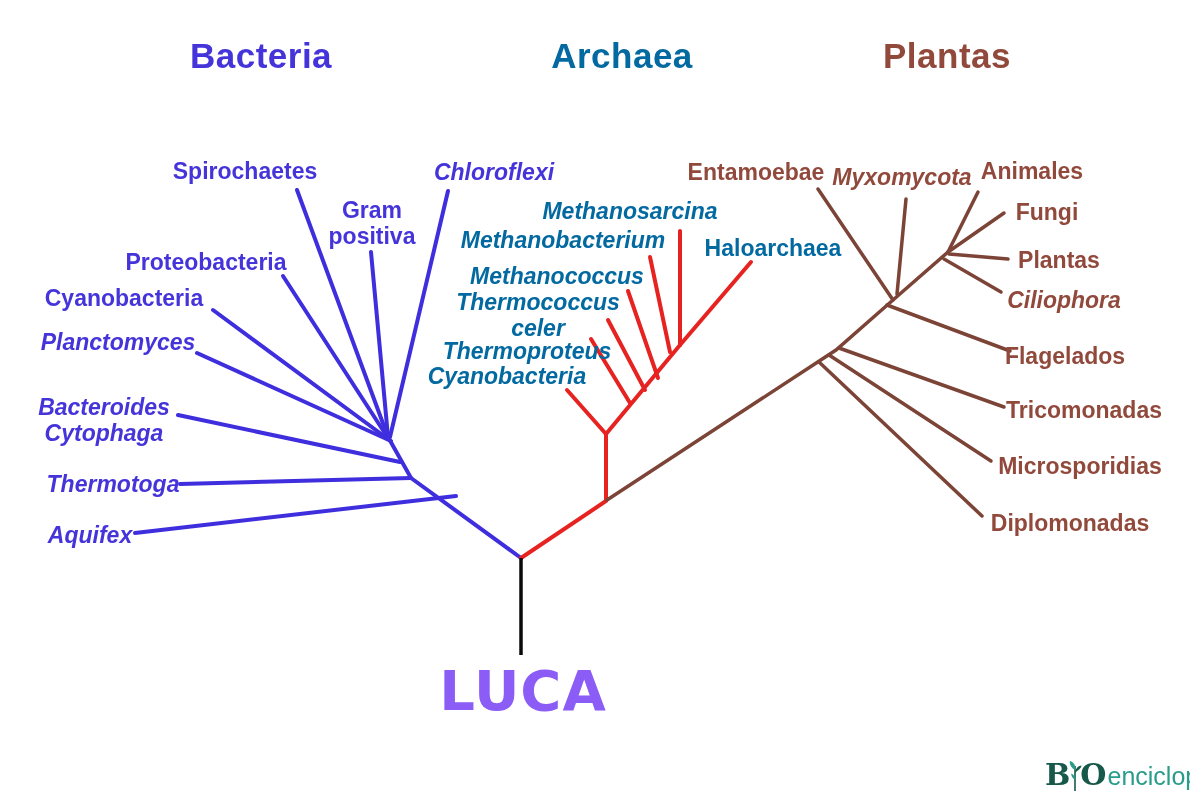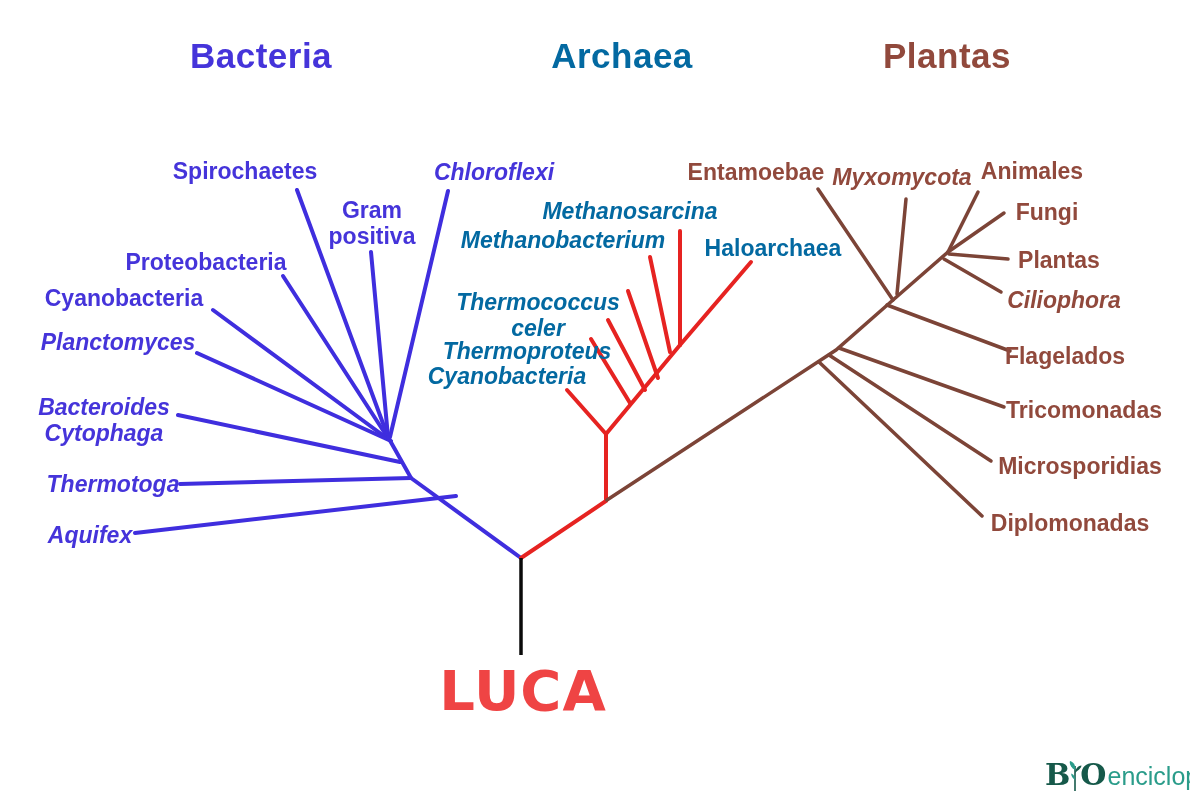--- a/index.html
+++ b/index.html
@@ -17,21 +17,21 @@
   .blue{color:#4534da;}
   .red{color:#0369a1;}
   .brown{color:#91493c;}
   .domain-title{
     position:absolute;transform:translate(-50%,-50%);
     font-size:35px;font-weight:bold;letter-spacing:.5px;
   }
   .luca-title{
     position:absolute;transform:translate(-50%,-50%);
     font-family:"DejaVu Sans","Liberation Sans",sans-serif;
-    font-size:56px;font-weight:800;color:#ef4444;letter-spacing:1px;
+    font-size:56px;font-weight:800;color:#8b5cf6;letter-spacing:1px;
   }
   .luca-subtitle{
     position:absolute;transform:translate(-50%,-50%);
     font-family:"DejaVu Sans","Liberation Sans",sans-serif;
     font-size:32px;font-weight:bold;color:#0a0a0a;white-space:nowrap;
   }
   .logo{
     position:absolute;left:1045px;top:760px;display:flex;align-items:baseline;
   }
   .logo .big{font-family:"DejaVu Serif","Liberation Serif",serif;
@@ -95,20 +95,21 @@
   <div class="lbl blue" style="left:206px;top:263px;">Proteobacteria</div>
   <div class="lbl blue" style="left:124px;top:299px;">Cyanobacteria</div>
   <div class="lbl blue it" style="left:118px;top:343px;">Planctomyces</div>
   <div class="lbl blue it" style="left:104px;top:421px;">Bacteroides
 Cytophaga</div>
   <div class="lbl blue it" style="left:113px;top:485px;">Thermotoga</div>
   <div class="lbl blue it" style="left:90px;top:536px;">Aquifex</div>
 
   <div class="lbl red it" style="left:630px;top:212px;">Methanosarcina</div>
   <div class="lbl red it" style="left:563px;top:241px;">Methanobacterium</div>
+  <div class="lbl red it" style="left:557px;top:277px;">Methanococcus</div>
   <div class="lbl red it" style="left:538px;top:316px;">Thermococcus
 celer</div>
   <div class="lbl red it" style="left:527px;top:352px;">Thermoproteus</div>
   <div class="lbl red it" style="left:507px;top:377px;">Cyanobacteria</div>
   <div class="lbl red" style="left:773px;top:249px;">Haloarchaea</div>
 
   <div class="lbl brown" style="left:756px;top:173px;">Entamoebae</div>
   <div class="lbl brown it" style="left:902px;top:178px;">Myxomycota</div>
   <div class="lbl brown" style="left:1032px;top:172px;">Animales</div>
   <div class="lbl brown" style="left:1047px;top:213px;">Fungi</div>

